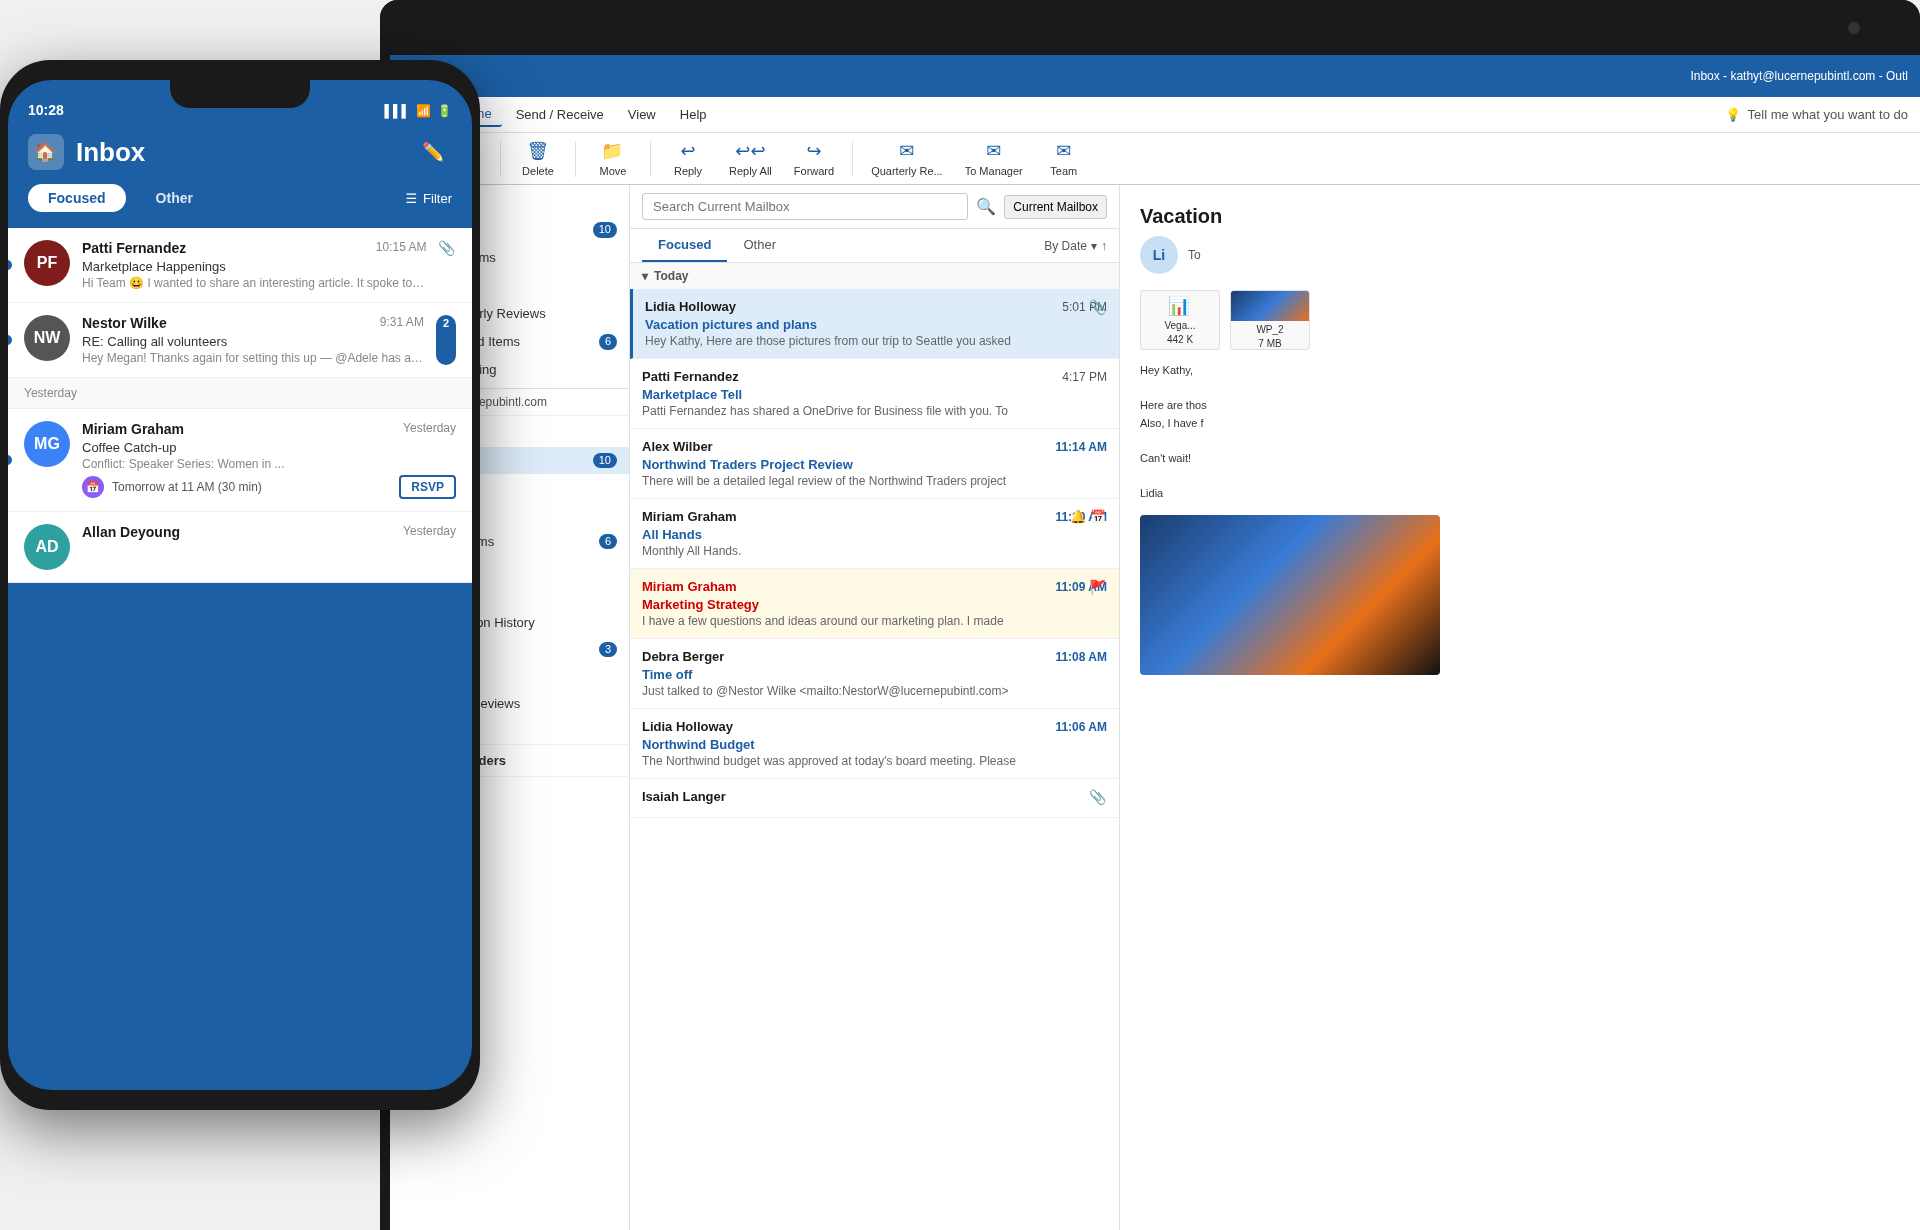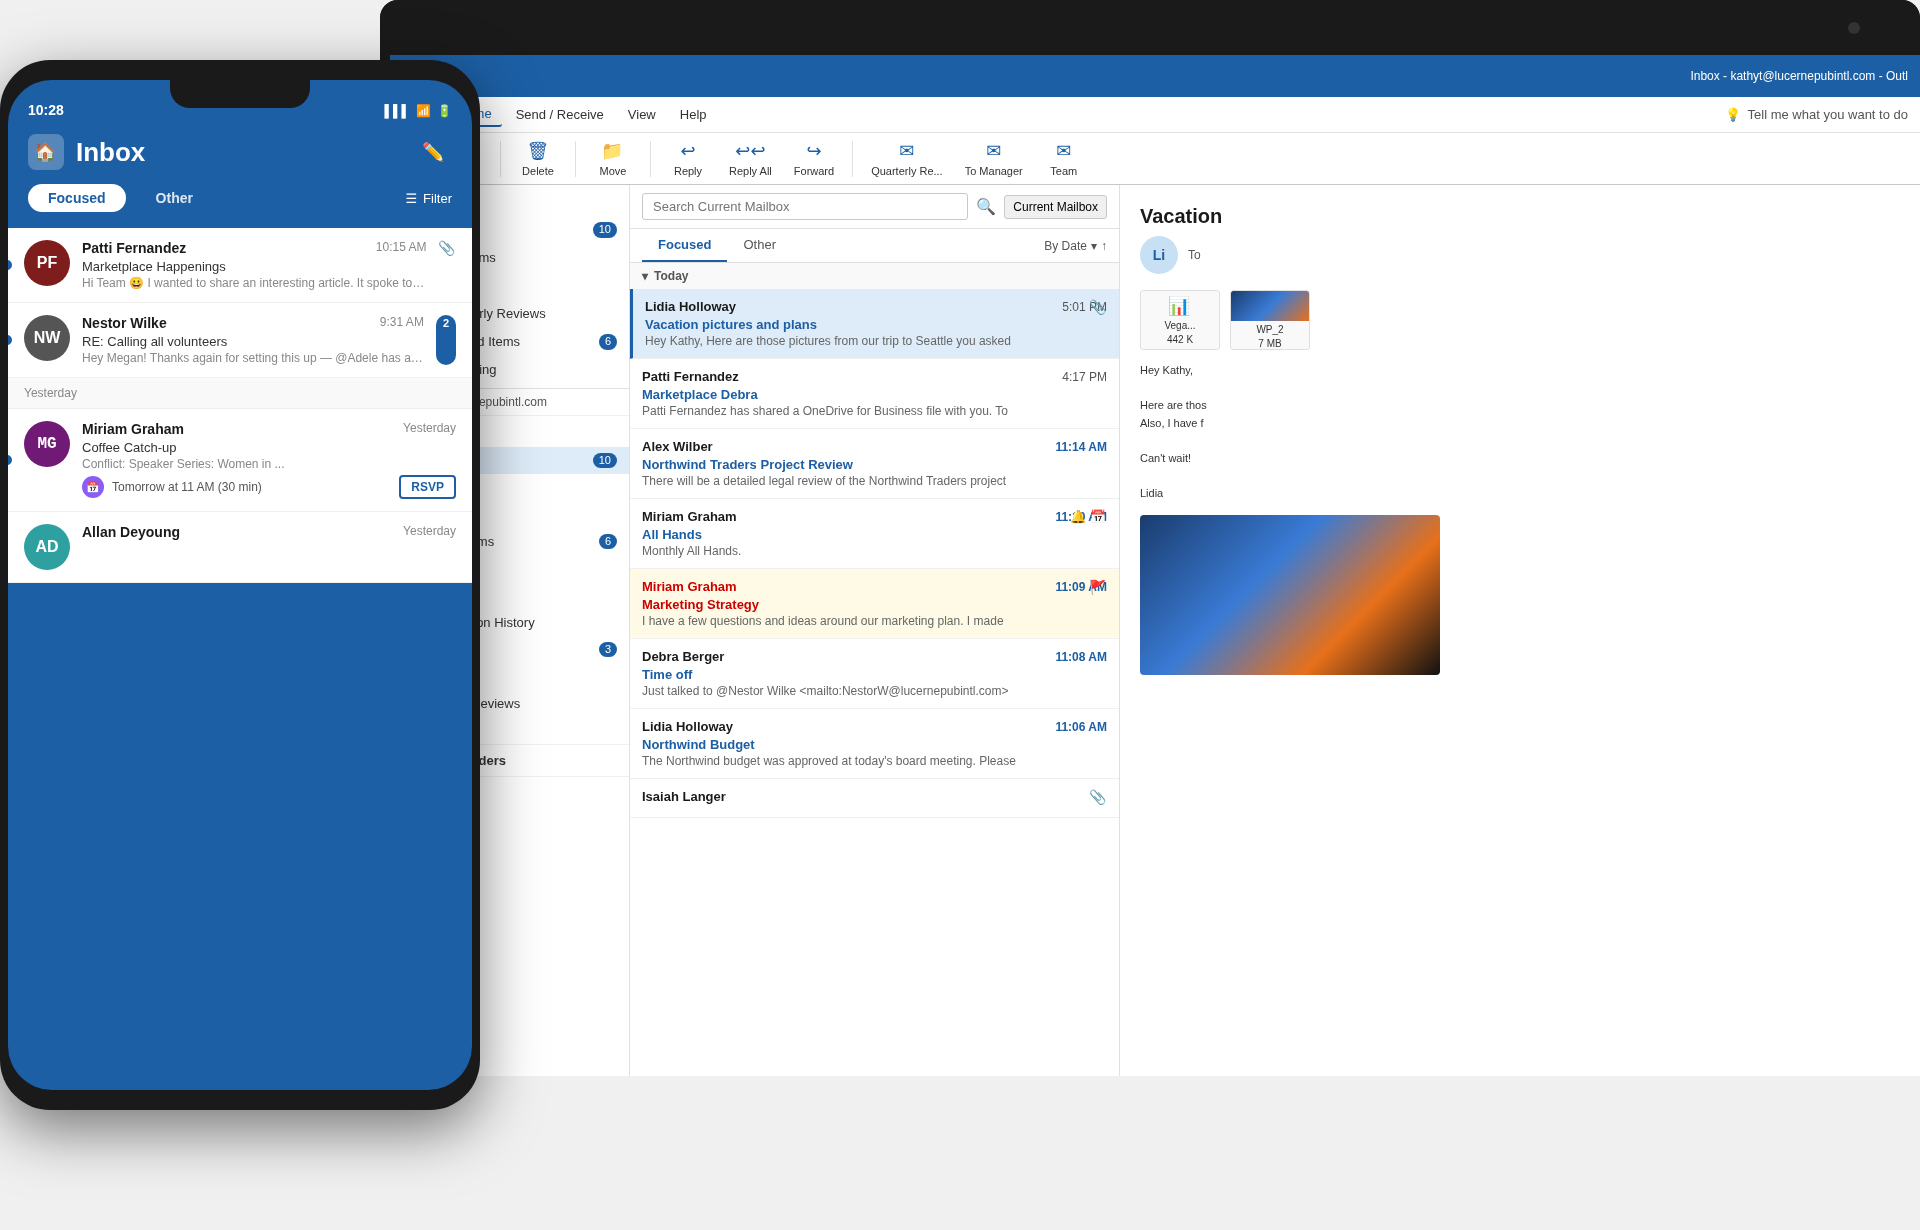--- a/index.html
+++ b/index.html
@@ -11,21 +11,21 @@
       overflow: hidden;
       position: relative;
     }
 
     
     .tablet-frame {
       position: absolute;
       left: 380px;
       top: 0;
       width: 1540px;
-      height: 1076px;
+      height: 1230px;
       background: #1a1a1a;
       border-radius: 18px 18px 0 0;
     }
     .tablet-bezel {
       position: absolute;
       top: 0; left: 0; right: 0;
       height: 55px;
       background: #1a1a1a;
       border-radius: 18px 18px 0 0;
       display: flex;
@@ -829,21 +829,21 @@
             <div class="email-subject">Vacation pictures and plans</div>
             <div class="email-preview">Hey Kathy,  Here are those pictures from our trip to Seattle you asked</div>
             <span class="email-icon-attach">📎</span>
           </div>
 
           <div class="email-item">
             <div class="email-item-header">
               <span class="email-sender">Patti Fernandez</span>
               <span class="email-time">4:17 PM</span>
             </div>
-            <div class="email-subject">Marketplace Debra</div>
+            <div class="email-subject">Marketplace Tell</div>
             <div class="email-preview">Patti Fernandez has shared a OneDrive for Business file with you. To</div>
           </div>
 
           <div class="email-item">
             <div class="email-item-header">
               <span class="email-sender">Alex Wilber</span>
               <span class="email-time blue">11:14 AM</span>
             </div>
             <div class="email-subject">Northwind Traders Project Review</div>
             <div class="email-preview">There will be a detailed legal review of the Northwind Traders project</div>
@@ -997,21 +997,21 @@
           <div class="phone-subject">RE: Calling all volunteers</div>
           <div class="phone-preview">Hey Megan! Thanks again for setting this up — @Adele has also ...</div>
         </div>
         <span class="phone-badge">2</span>
       </div>
 
       <div class="phone-date-header">Yesterday</div>
 
       <div class="phone-email-item">
         <div class="phone-unread-dot"></div>
-        <div class="phone-avatar" style="background:#701a75;font-family:Liberation Mono, monospace;">MG</div>
+        <div class="phone-avatar" style="background:#3b82f6;">MG</div>
         <div class="phone-email-content">
           <div class="phone-email-header">
             <span class="phone-sender">Miriam Graham</span>
             <span class="phone-time">Yesterday</span>
           </div>
           <div class="phone-subject">Coffee Catch-up</div>
           <div class="phone-preview">Conflict: Speaker Series: Women in ...</div>
           <div class="phone-calendar-note">
             <div class="phone-cal-icon">📅</div>
             <span class="phone-cal-text">Tomorrow at 11 AM (30 min)</span>

